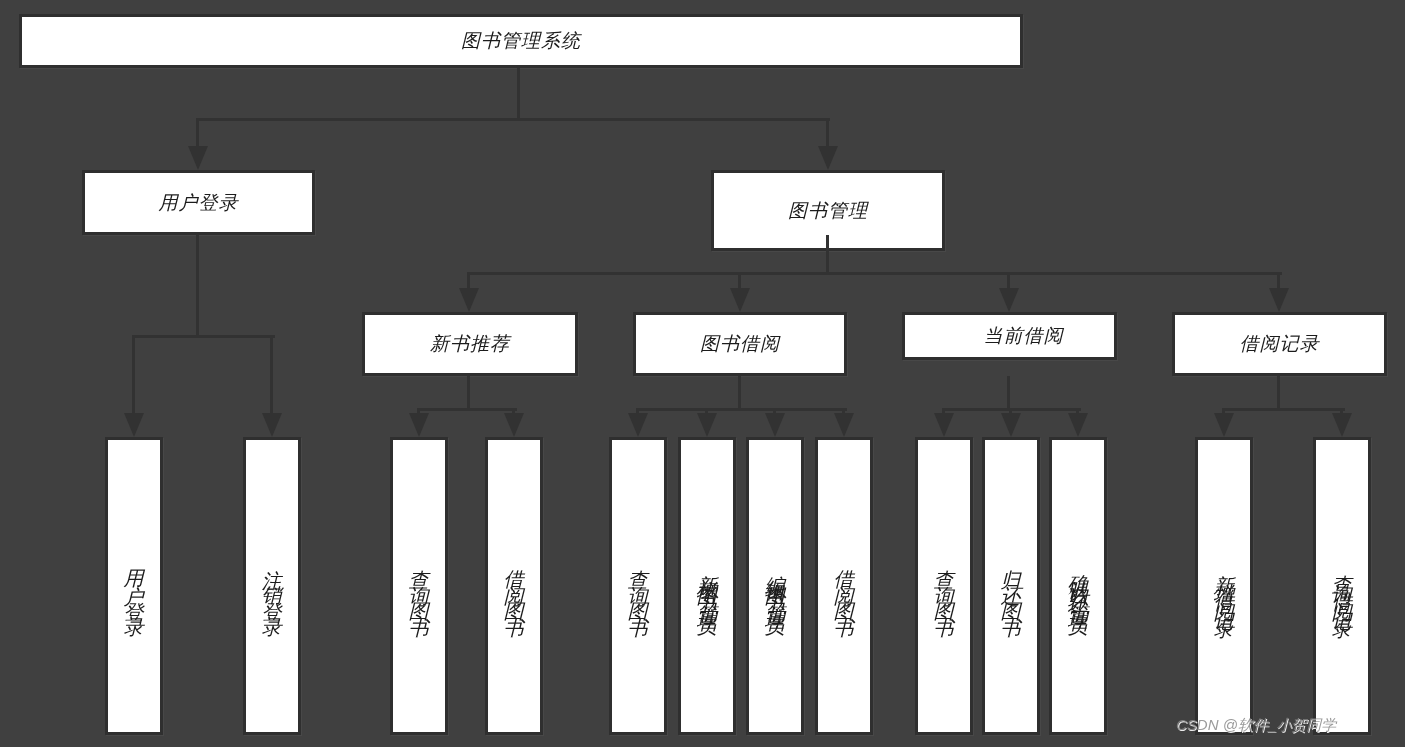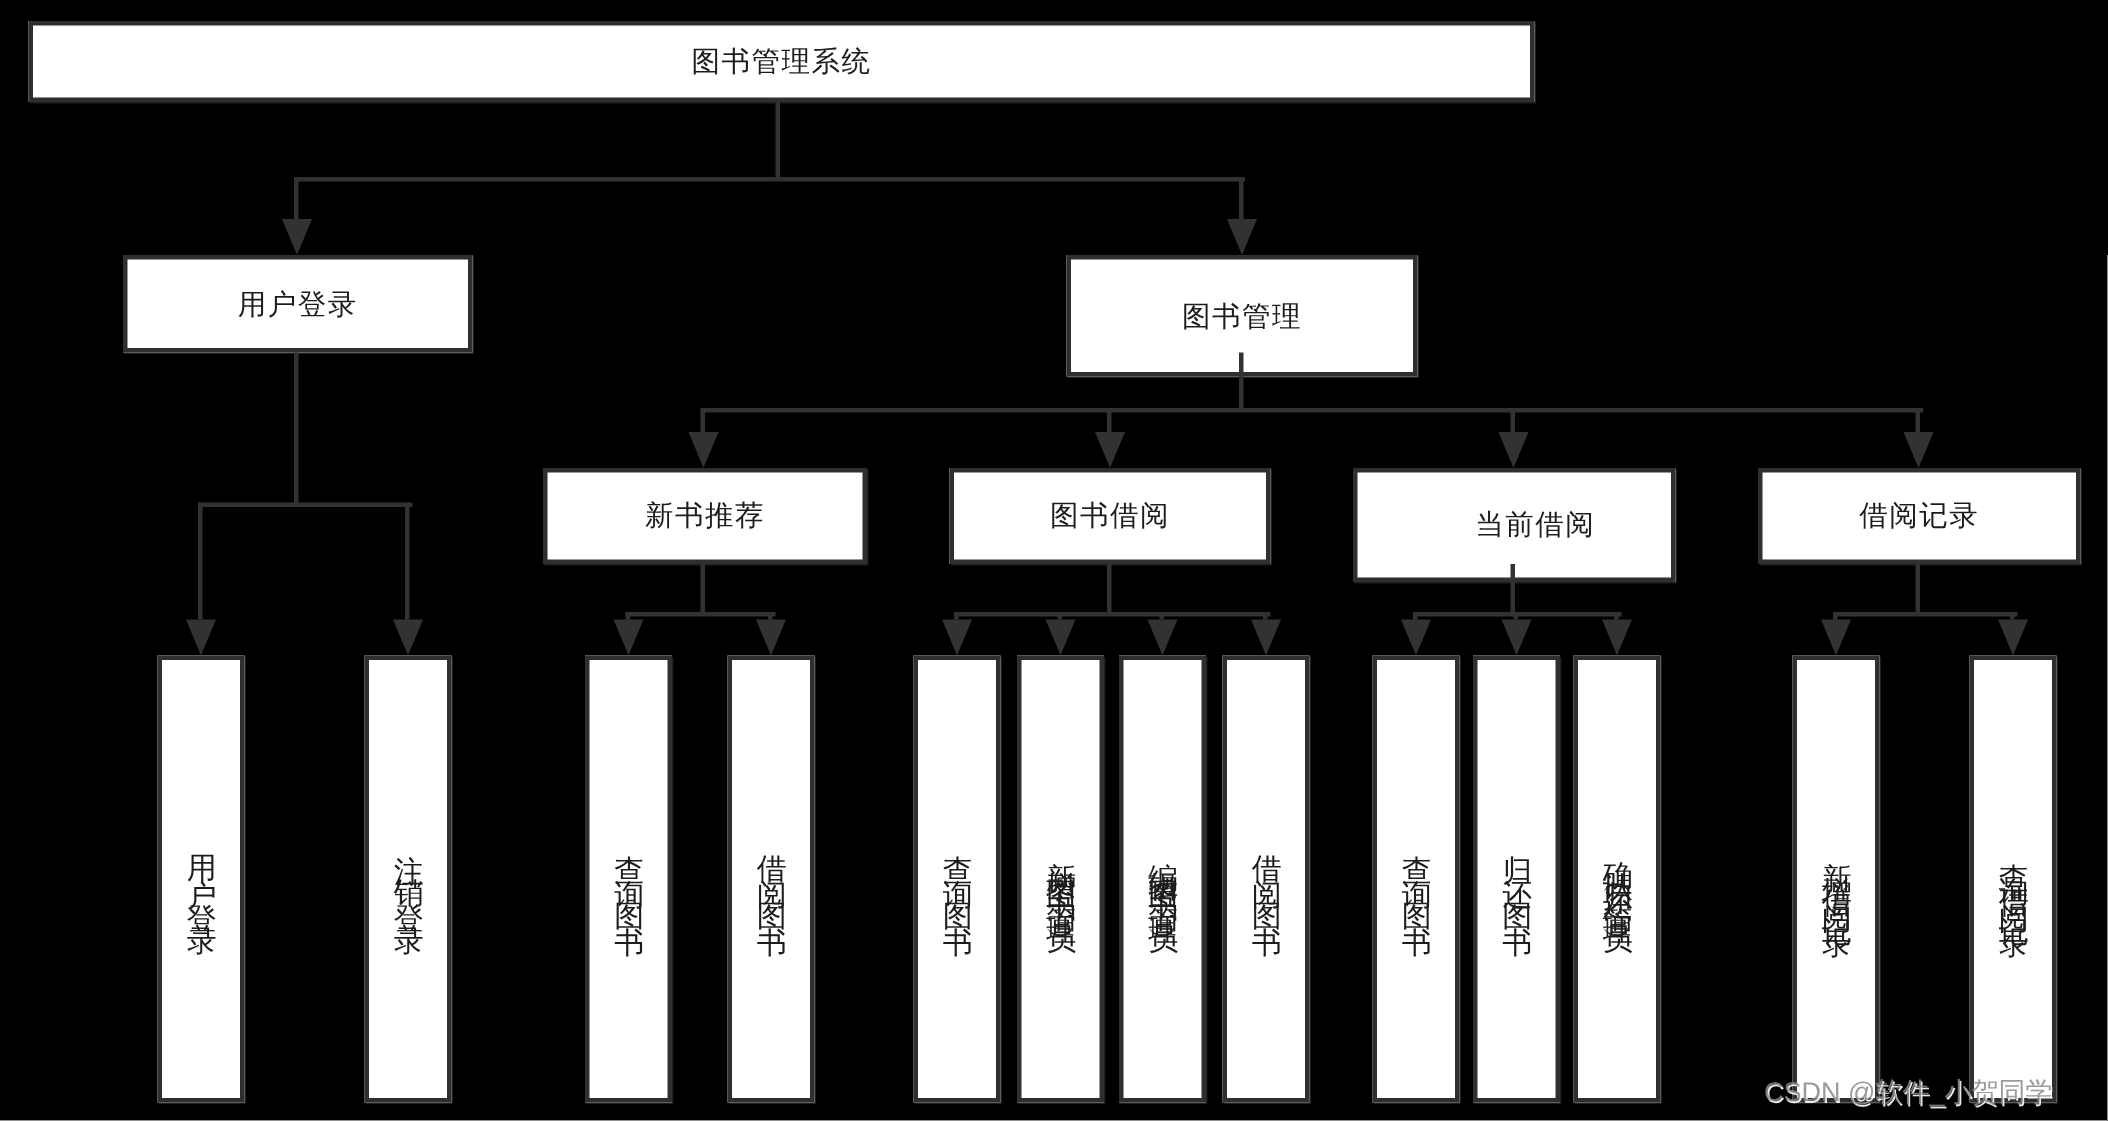--- a/index.html
+++ b/index.html
@@ -1,22 +1,23 @@
 <!DOCTYPE html>
 <html><head>
 <meta charset="utf-8">
 <style>
   html, body { margin: 0; padding: 0; background: #fff; }
   #canvas {
     position: relative;
     width: 1405px;
     height: 747px;
-    background: #000000;
+    background: #404040;
     font-family: "Liberation Sans", "DejaVu Sans", sans-serif;
     overflow: hidden;
+    font-style: italic;
   }
   .box {
     position: absolute;
     box-sizing: border-box;
     border: 3px solid #2f2f2f;
     background: #ffffff;
     display: flex;
     align-items: center;
     justify-content: center;
     color: #1c1c1c;
@@ -51,21 +52,21 @@
     transform: translateX(-50%);
     width: 0; height: 0;
     border-left: 10px solid transparent;
     border-right: 10px solid transparent;
     border-top: 24px solid #323232;
   }
   .watermark {
     position: absolute;
     left: 1176px;
     top: 716px;
-    font-size: 18px;
+    font-size: 15px;
     color: rgba(138,138,138,0.85);
     text-shadow: 1px 1px 0 rgba(255,255,255,0.9);
     white-space: nowrap;
     z-index: 5;
   }
 </style>
 </head>
 <body>
 
 <div id="canvas">
@@ -97,21 +98,21 @@
   <div class="arrow" style="left:738px; top:272px; height:16px;"></div>
   <div class="arrow" style="left:1007px; top:272px; height:16px;"></div>
   <div class="arrow" style="left:1277px; top:272px; height:16px;"></div>
 
   <div class="box hnode" style="left:633px; top:312px; width:214px; height:64px;">
     <span>图书借阅</span>
   </div>
   <div class="box hnode" style="left:362px; top:312px; width:216px; height:64px;">
     <span>新书推荐</span>
   </div>
-  <div class="box hnode" style="left:902px; top:312px; width:215px; height:76px;padding-left:28px;">
+  <div class="box hnode" style="left:902px; top:312px; width:215px; height:48px;padding-left:28px;">
     <span>当前借阅</span>
   </div>
   <div class="box hnode" style="left:1172px; top:312px; width:215px; height:64px;">
     <span>借阅记录</span>
   </div>
 
   <div class="vline" style="left:467px; top:376px; height:34px;"></div>
   <div class="hline" style="left:417px; top:408px; width:100px;"></div>
   <div class="arrow" style="left:417px; top:408px; height:5px;"></div>
   <div class="arrow" style="left:512px; top:408px; height:5px;"></div>

